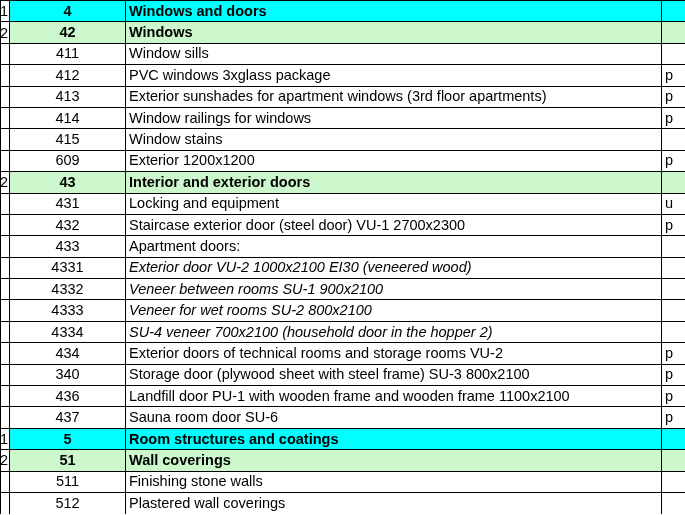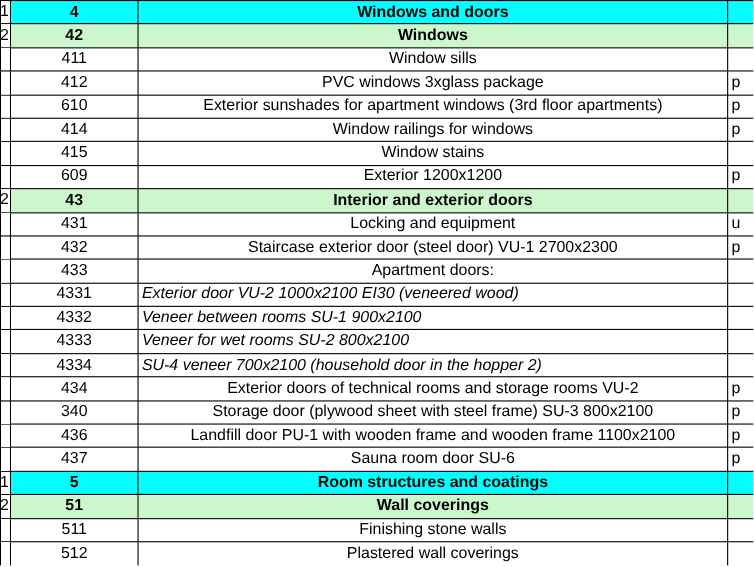--- a/index.html
+++ b/index.html
@@ -70,21 +70,21 @@
     top: 50%;
     transform: translateY(-50%);
     display: block;
   }
 
   td.code {
     text-align: center;
   }
 
   td.desc {
-    text-align: center;
+    text-align: left;
   }
 
   td.extra {
     border-right: none;
     text-align: left;
     overflow: hidden;
     color: #203a8f;
     font-size: 13px;
   }
 
@@ -148,21 +148,21 @@
             <span></span>
           </td>
           <td class="code">412</td>
           <td class="desc">PVC windows 3xglass package</td>
           <td class="extra">p</td>
         </tr>
         <tr>
           <td class="outline">
             <span></span>
           </td>
-          <td class="code">610</td>
+          <td class="code">413</td>
           <td class="desc">Exterior sunshades for apartment windows (3rd floor apartments)</td>
           <td class="extra">p</td>
         </tr>
         <tr>
           <td class="outline">
             <span></span>
           </td>
           <td class="code">414</td>
           <td class="desc">Window railings for windows</td>
           <td class="extra">p</td>

